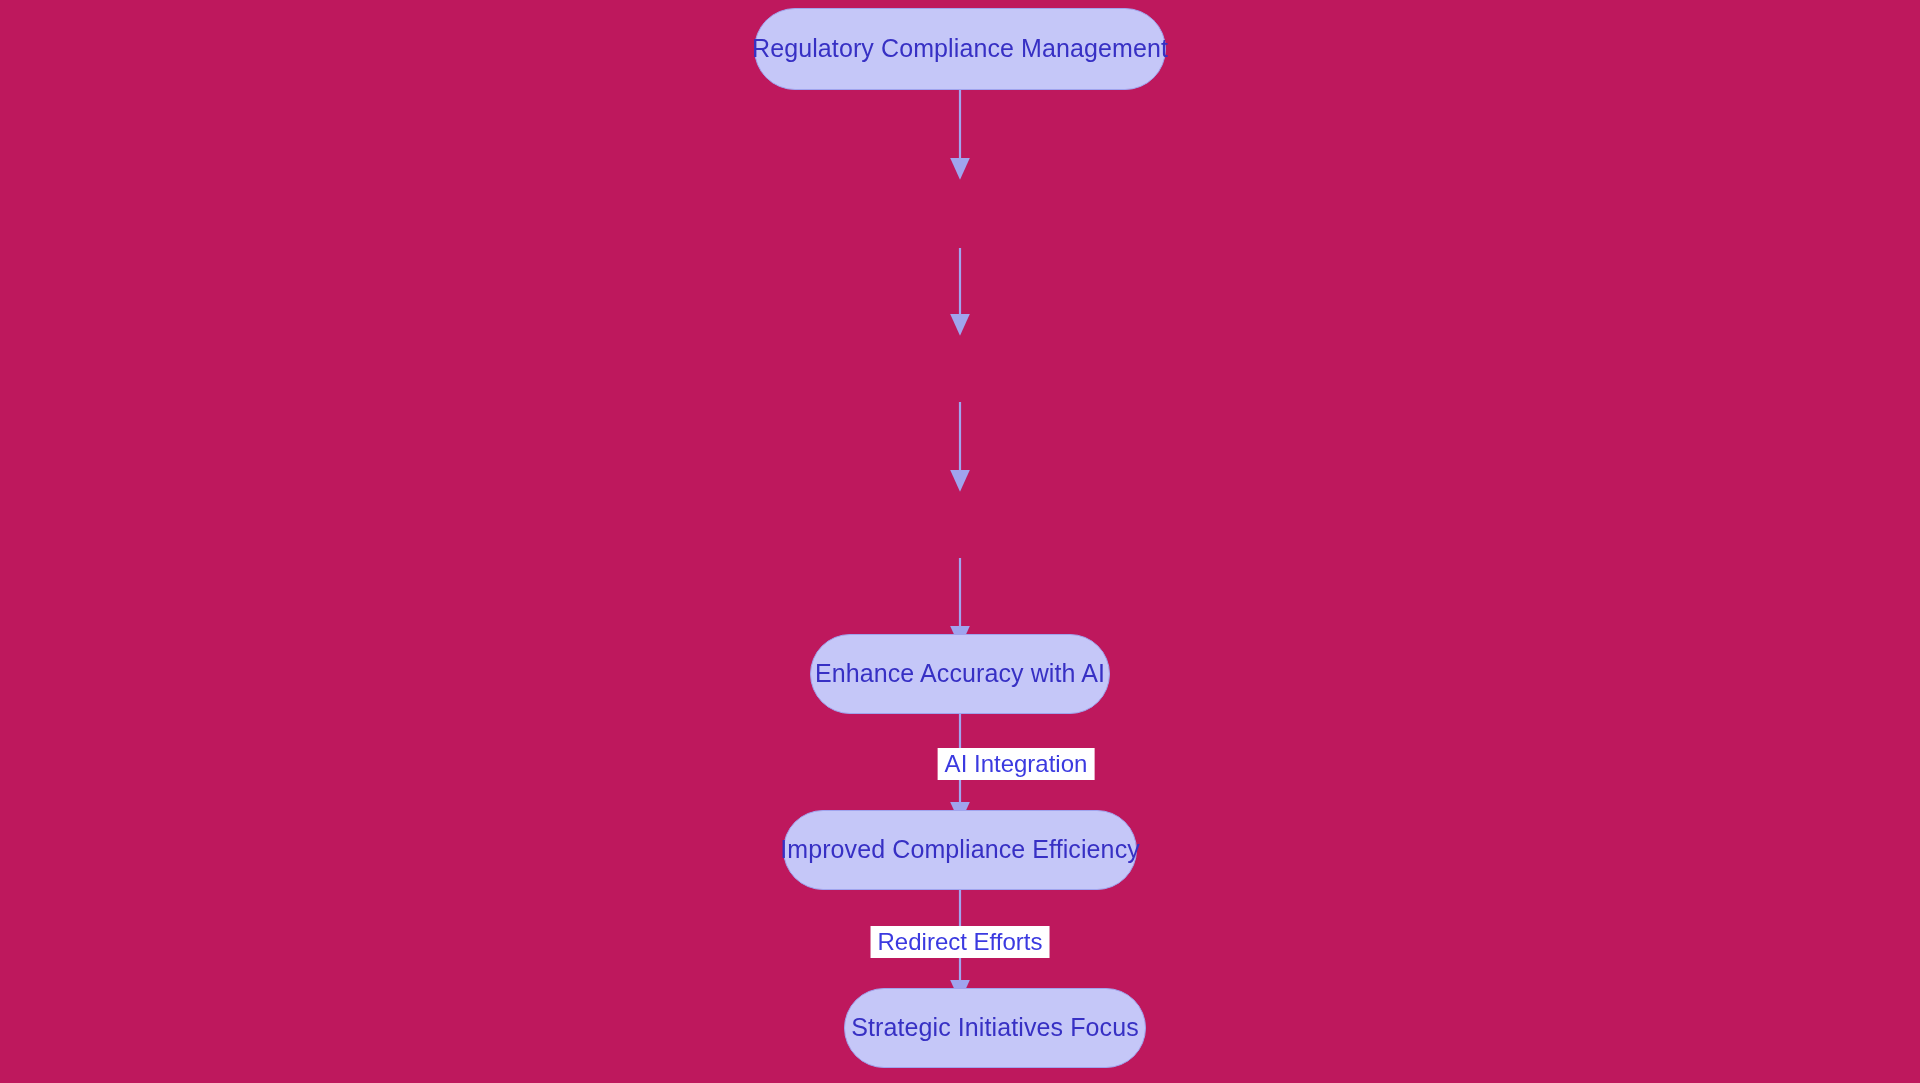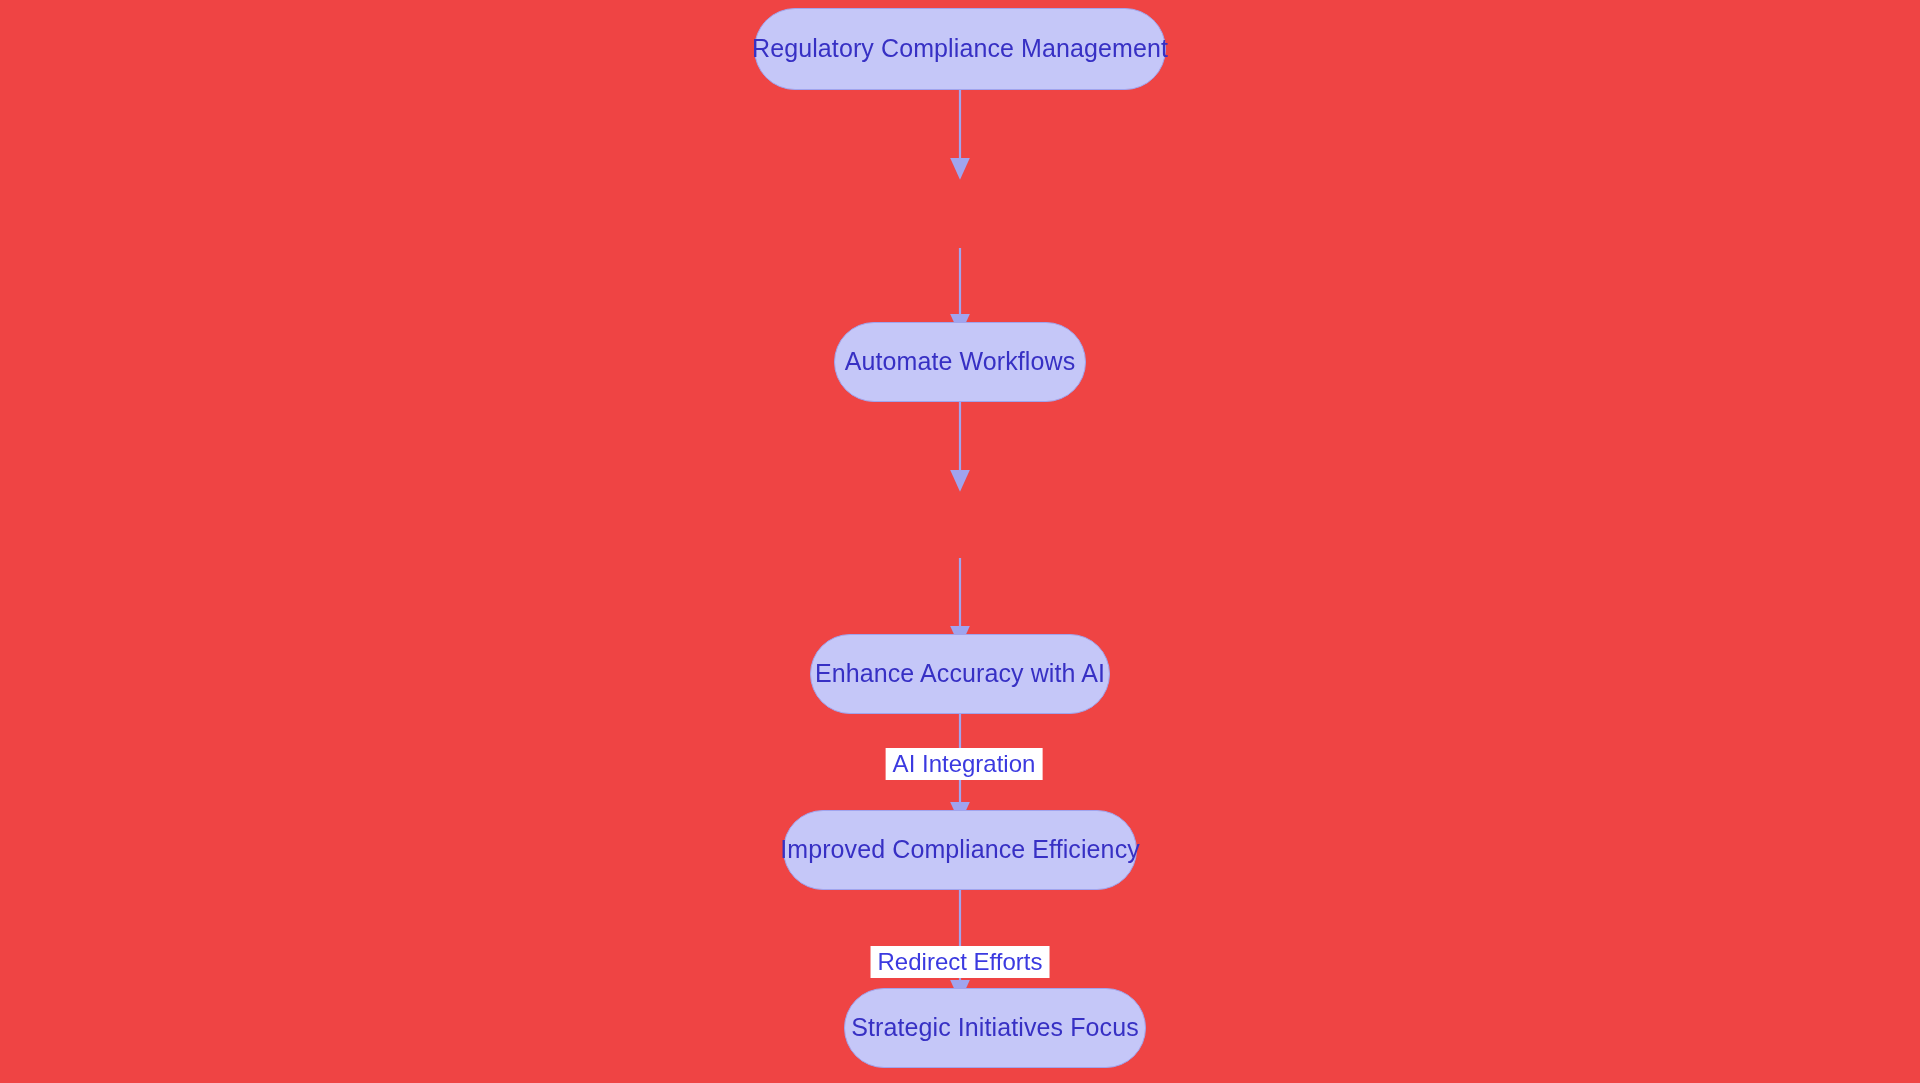--- a/index.html
+++ b/index.html
@@ -12,21 +12,21 @@
     width: 1920px;
     height: 1083px;
     overflow: hidden;
     font-family: "Liberation Sans", sans-serif;
   }
 
   #flow-canvas {
     position: relative;
     width: 1920px;
     height: 1083px;
-    background: #ef4444;
+    background: #be185d;
   }
 
   
   #edge-layer {
     position: absolute;
     left: 0;
     top: 0;
     width: 1920px;
     height: 1083px;
     z-index: 1;
@@ -93,34 +93,31 @@
       <line x1="960" y1="714" x2="960" y2="804"></line>
       <line x1="960" y1="890" x2="960" y2="982"></line>
     </g>
   </svg>
 
   <div class="node" style="left:754px; top:8px; width:412px; height:82px;">
     <span class="node-label">Regulatory Compliance Management</span>
   </div>
 
 
-  <div class="node" style="left:834px; top:322px; width:252px; height:80px;">
-    <span class="node-label">Automate Workflows</span>
-  </div>
 
 
   <div class="node" style="left:783px; top:810px; width:354px; height:80px;">
     <span class="node-label">Improved Compliance Efficiency</span>
   </div>
 
   <div class="node" style="left:810px; top:634px; width:300px; height:80px;">
     <span class="node-label">Enhance Accuracy with AI</span>
   </div>
 
   <div class="node" style="left:844px; top:988px; width:302px; height:80px;">
     <span class="node-label">Strategic Initiatives Focus</span>
   </div>
 
-  <div class="edge-label" style="left:964px; top:748px;">AI Integration</div>
+  <div class="edge-label" style="left:1016px; top:748px;">AI Integration</div>
 
-  <div class="edge-label" style="left:960px; top:926px;margin-top:20px;">Redirect Efforts</div>
+  <div class="edge-label" style="left:960px; top:926px;">Redirect Efforts</div>
 
 </div>
 
 </body></html>

